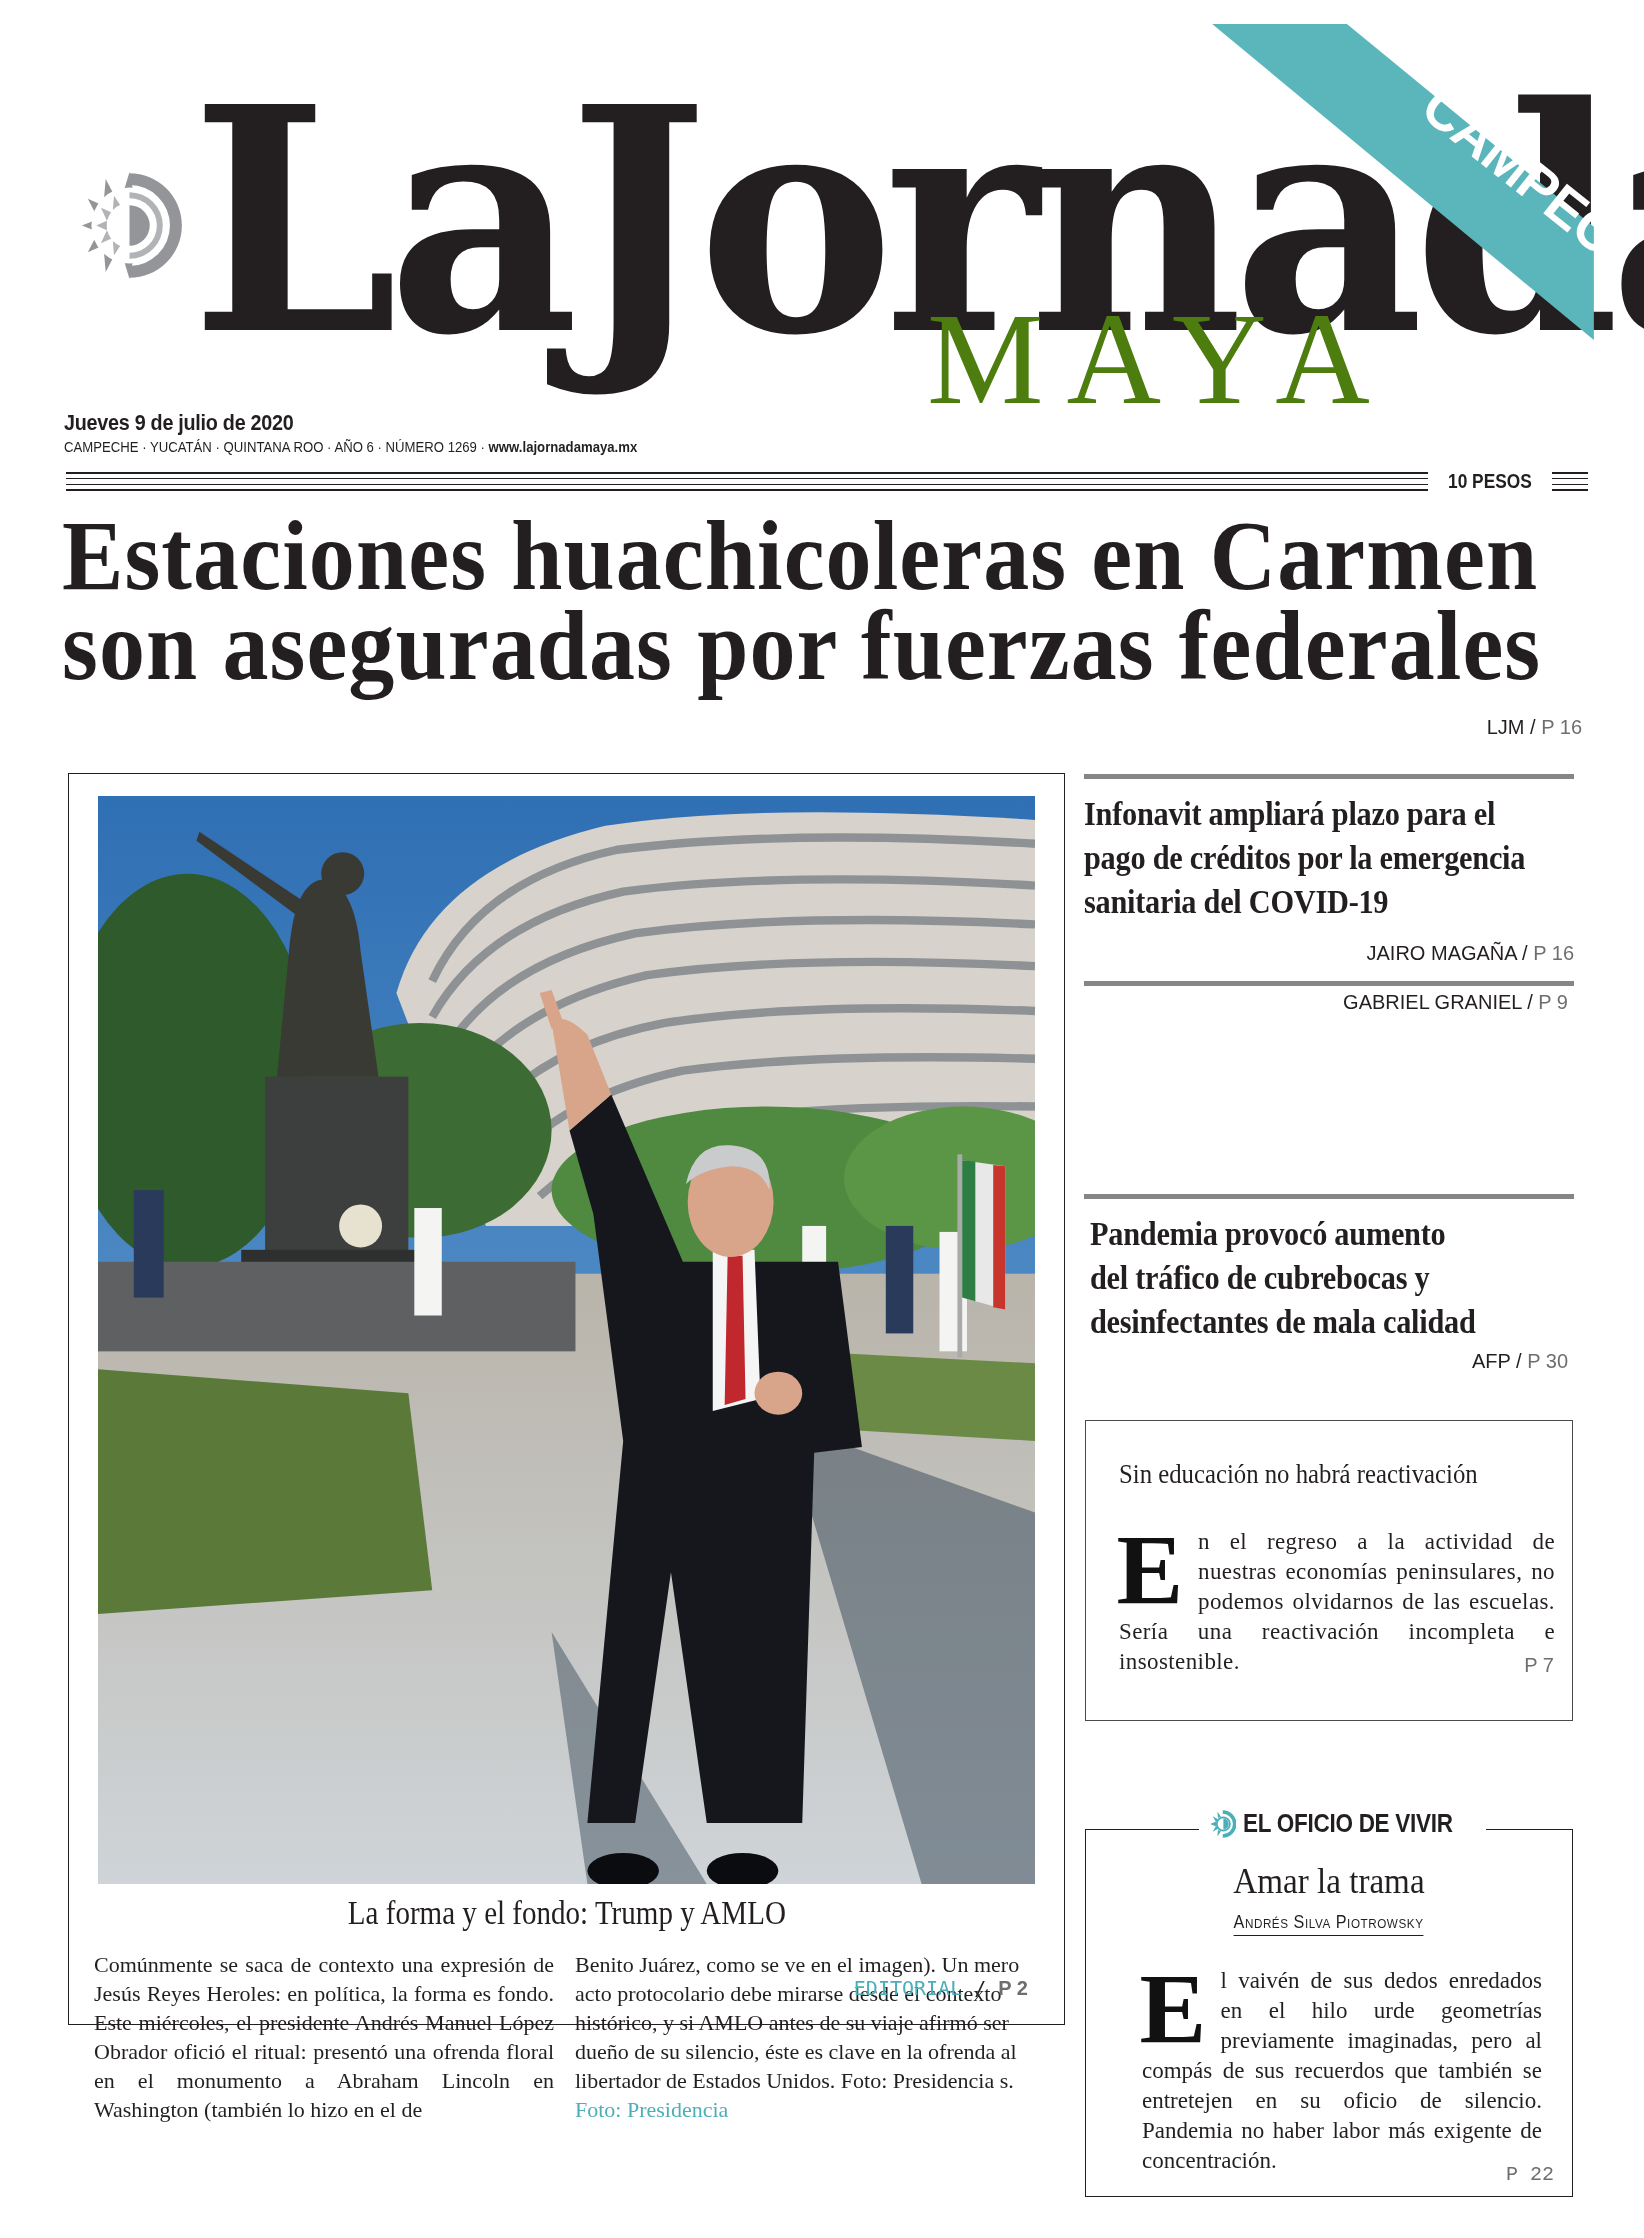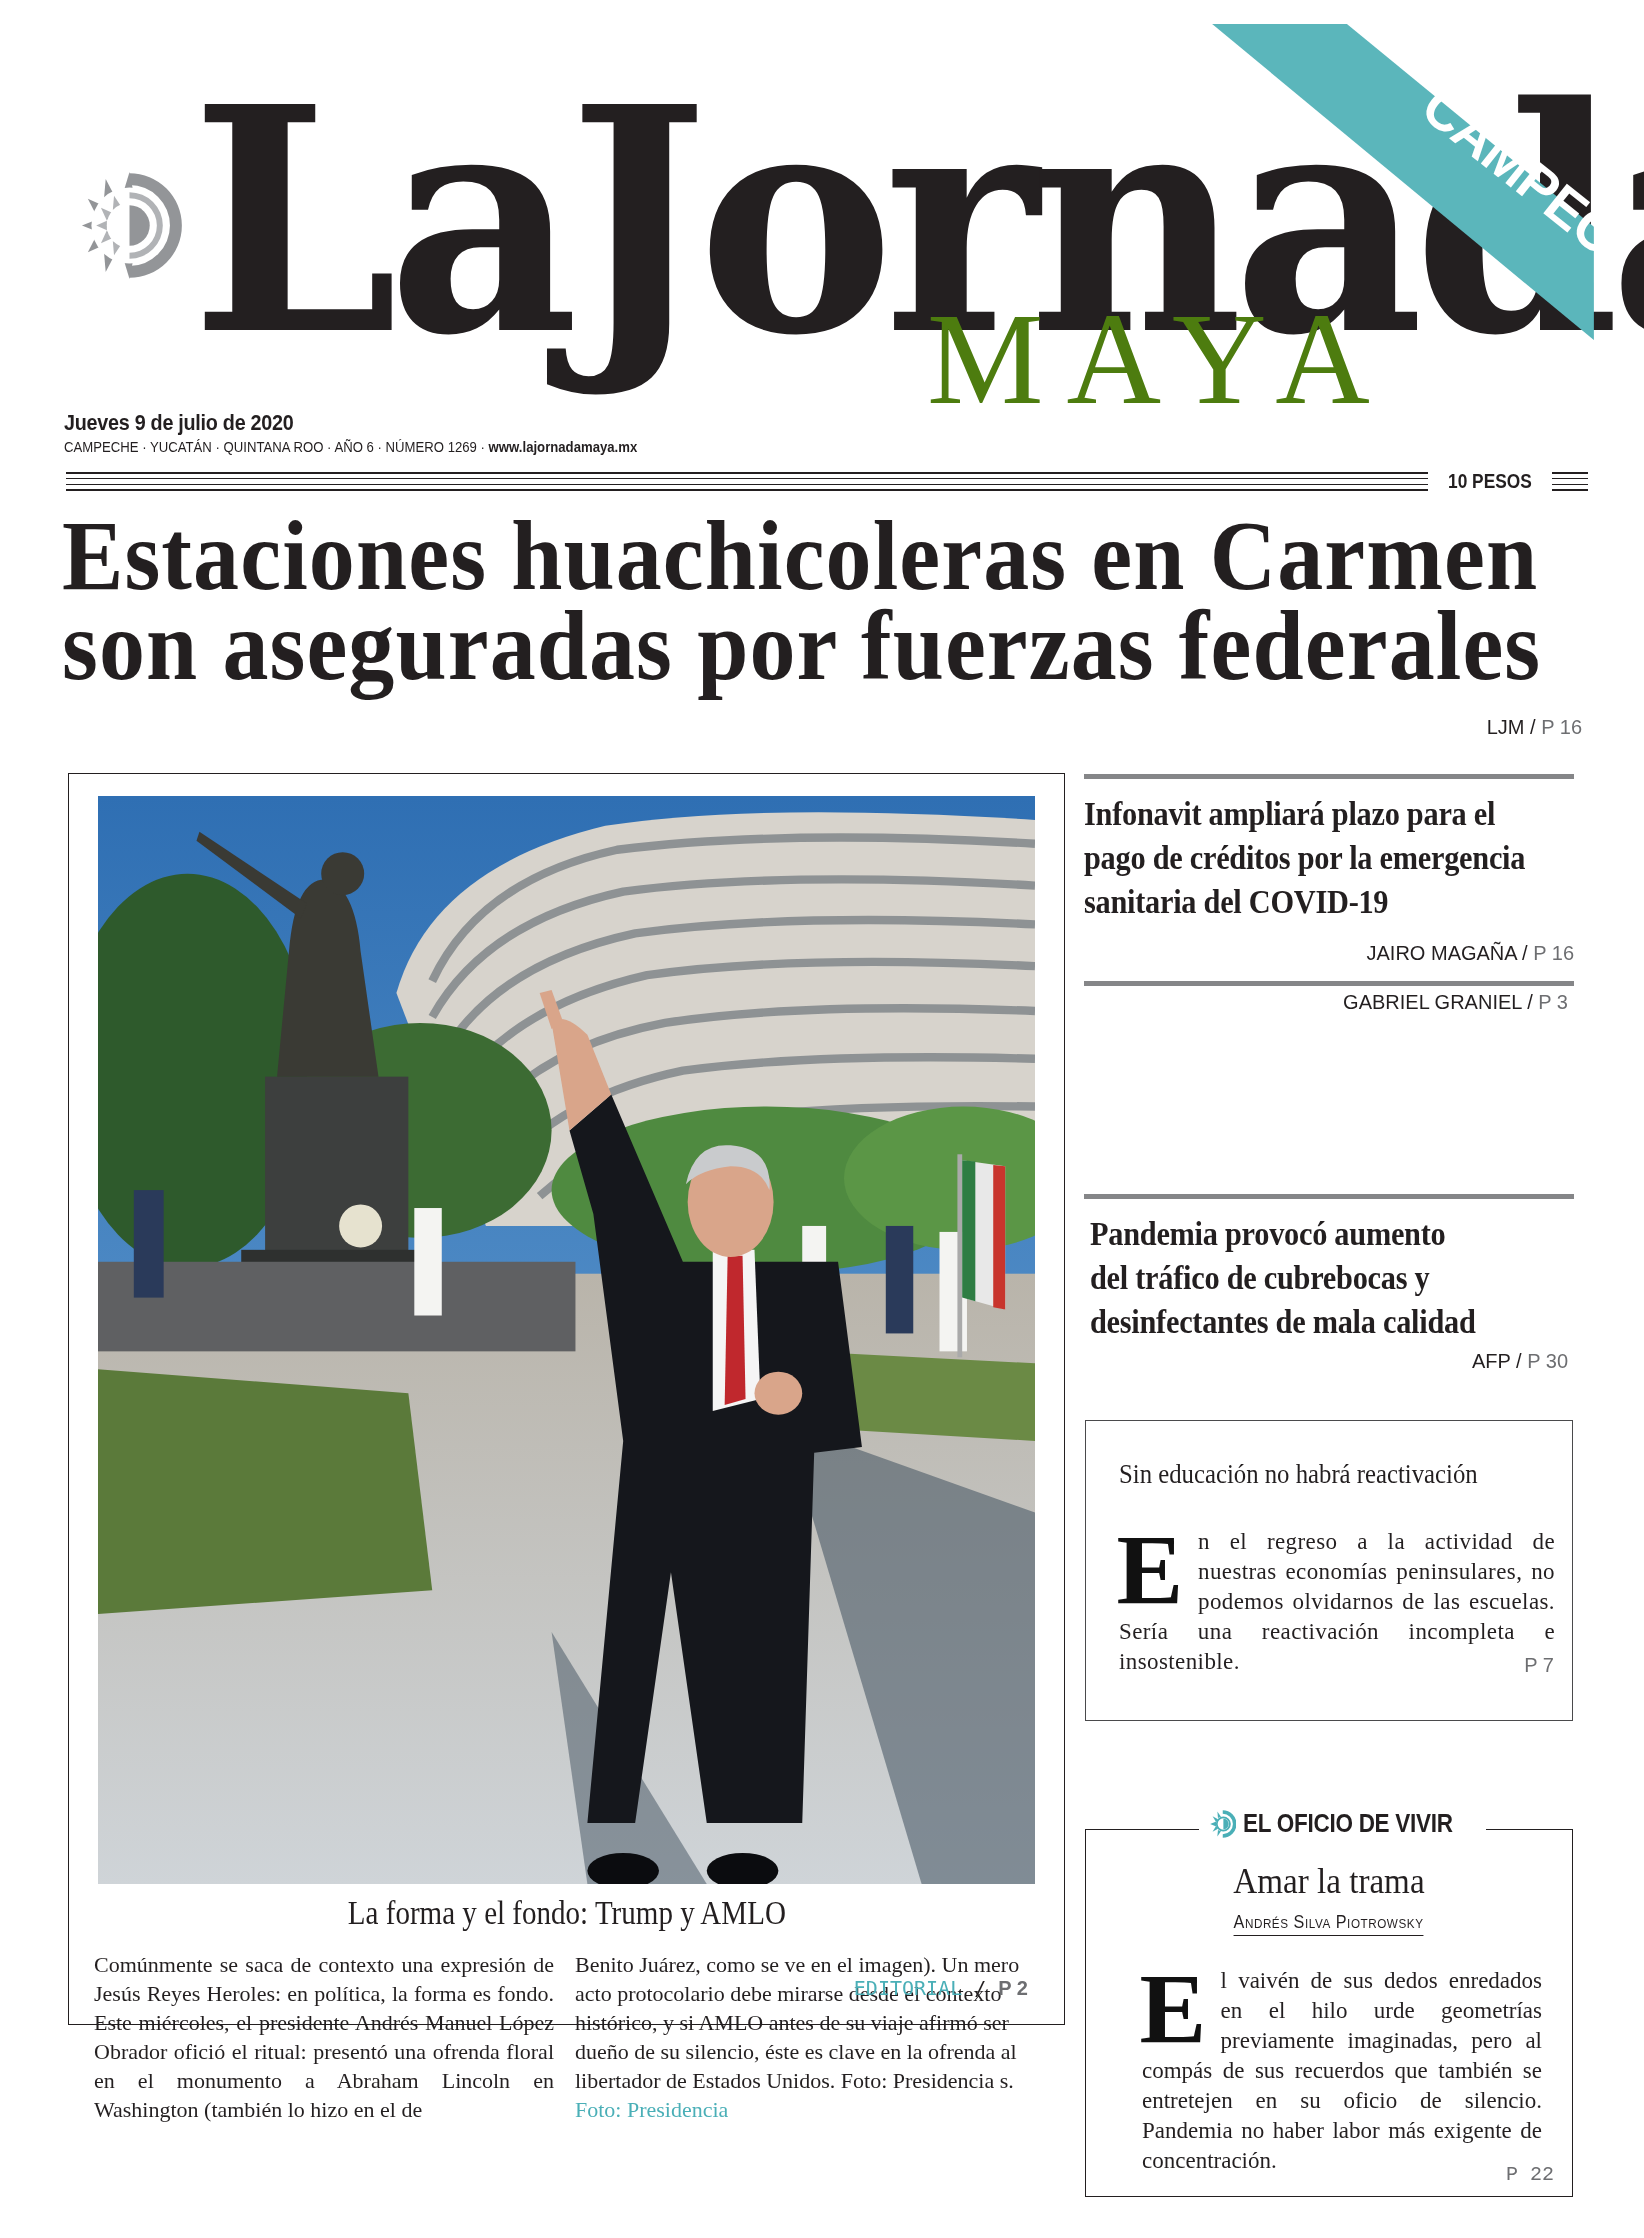--- a/index.html
+++ b/index.html
@@ -222,21 +222,21 @@
   <h2 class="bold">
     <span>Infonavit ampliará plazo para el</span>
     <span>pago de créditos por la emergencia</span>
     <span>sanitaria del COVID-19</span>
   </h2>
   <div class="credit"><span>JAIRO MAGAÑA</span><span> / </span><span class="pg">P 16</span></div>
 </div>
 
 <div class="story" style="top:981px;">
   <div class="bar"></div>
-  <div class="credit" style="margin-top:4.8px; padding-right:6px;"><span>GABRIEL GRANIEL</span><span> / </span><span class="pg">P 3</span></div>
+  <div class="credit" style="margin-top:4.8px; padding-right:6px;"><span>GABRIEL GRANIEL</span><span> / </span><span class="pg">P 9</span></div>
 </div>
 
 <div class="story" style="top:1194px;">
   <div class="bar"></div>
   <h2 class="bold" style="padding-left:6px;">
     <span>Pandemia provocó aumento</span>
     <span>del tráfico de cubrebocas y</span>
     <span>desinfectantes de mala calidad</span>
   </h2>
   <div class="credit" style="margin-top:6px; padding-right:6px;"><span>AFP</span><span> / </span><span class="pg">P 30</span></div>

